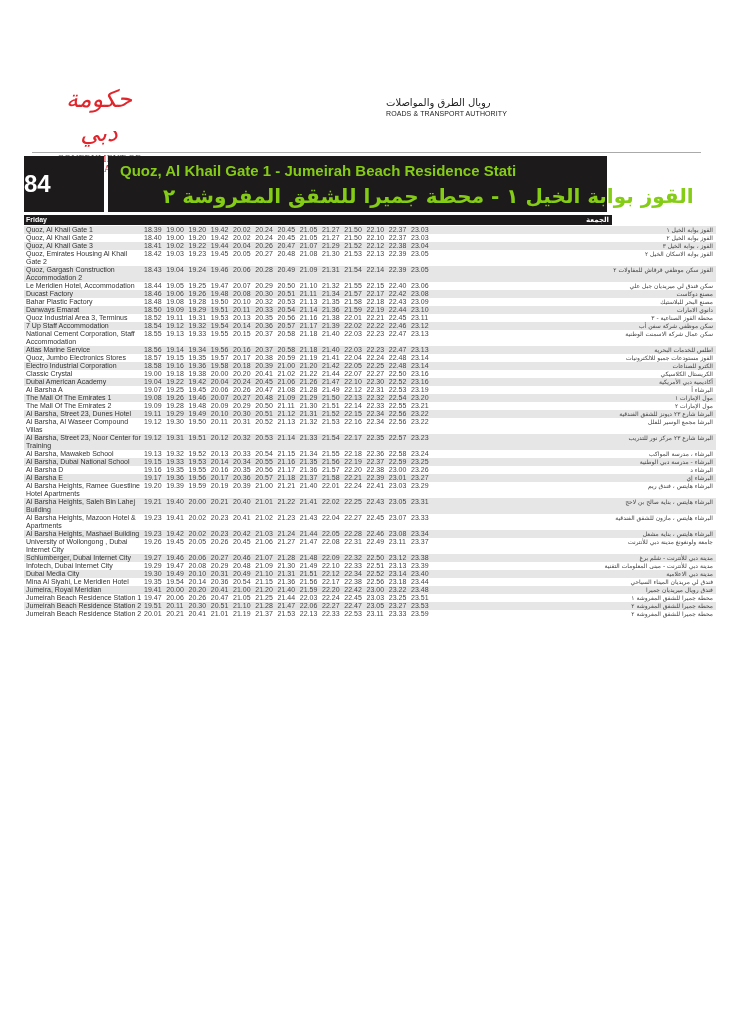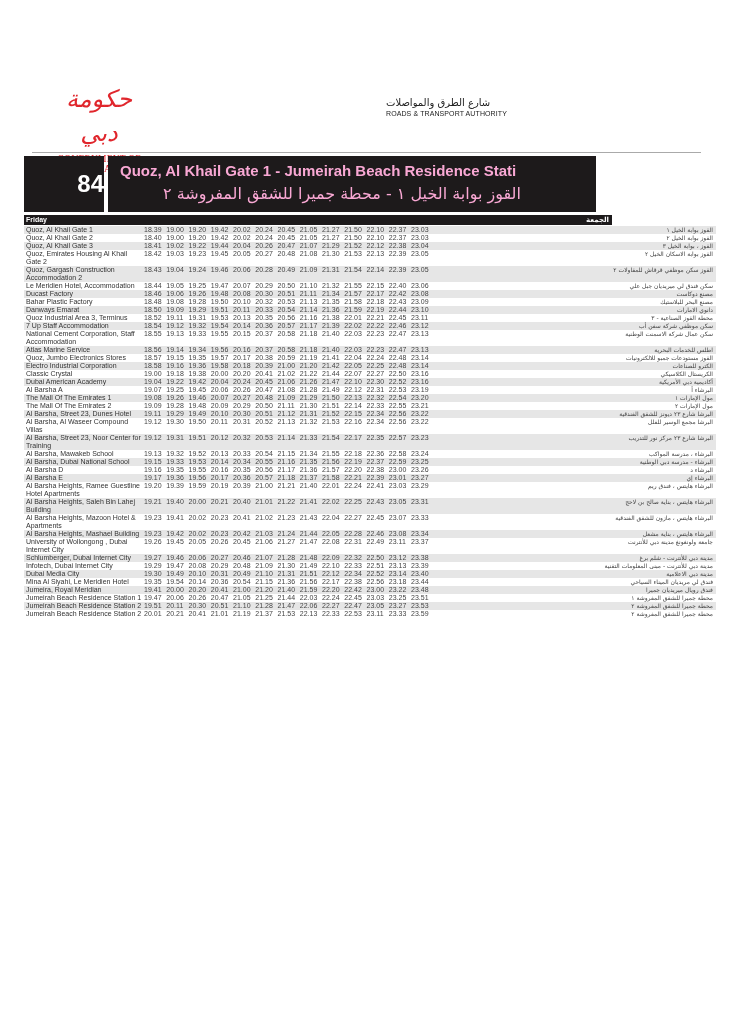--- a/index.html
+++ b/index.html
@@ -11,24 +11,24 @@
   .gov-text { font-family:"Liberation Serif", serif; color:#e0262c; font-size:9.5px; letter-spacing:0.2px; margin-top:4px; }
 
   .rta-text { position:absolute; left:386px; top:93px; width:135px; text-align:left; }
   .rta-ar { font-family:"DejaVu Sans", sans-serif; font-size:10px; color:#222; direction:rtl; text-align:left; }
   .rta-en { font-size:7px; color:#222; margin-top:2px; letter-spacing:0.1px; }
   .rta-logo { position:absolute; left:520px; top:80px; width:120px; height:60px; }
   .rta-logo svg { display:block; }
 
   .divider { position:absolute; left:32px; top:148px; width:669px; height:1px; background:#aaa; }
 
-  .route-box { position:absolute; left:24px; top:152px; width:80px; height:56px; background:#1d1a1b; color:#fff; font-size:24px; font-weight:bold; text-align:right; line-height:56px; }
-  .route-title { position:absolute; left:108px; top:152px; width:488px; height:56px; background:#1d1a1b; color:#f9a8d4; }
+  .route-box { position:absolute; left:24px; top:152px; width:80px; height:56px; background:#1d1a1b; color:#fff; font-size:24px; font-weight:bold; text-align:left; line-height:56px; }
+  .route-title { position:absolute; left:108px; top:152px; width:488px; height:56px; background:#1d1a1b; color:#84cc16;padding-left:11px; }
   .route-title .en { position:absolute; left:12px; top:6px; font-size:15px; font-weight:bold; white-space:nowrap; }
-  .route-title .ar { position:absolute; left:55px; top:28px; font-size:16px; font-weight:normal; font-family:"DejaVu Sans", sans-serif; direction:rtl; white-space:nowrap; }
+  .route-title .ar { position:absolute; left:55px; top:28px; font-size:20px; font-weight:bold; font-family:"DejaVu Sans", sans-serif; direction:rtl; white-space:nowrap; }
 
   .day-bar { position:absolute; left:24px; top:211px; width:588px; height:10px; background:#1d1a1b; color:#fff; font-size:7px; font-weight:bold; }
   .day-bar .en { position:absolute; left:2px; top:0px; line-height:10px; }
   .day-bar .ar { position:absolute; right:3px; top:0px; line-height:10px; font-family:"DejaVu Sans", sans-serif; }
 
   table.tt { position:absolute; left:24px; top:222px; width:692px; border-collapse:collapse; font-size:7px; line-height:8px; }
   table.tt td { padding:0; vertical-align:top; white-space:nowrap; }
   table.tt tr.shade td { background:#e6e6e6; }
   td.stop { width:114px; white-space:normal !important; padding-left:2px !important; color:#333; }
   td.t { width:21.5px; text-align:left; color:#444; }
@@ -39,21 +39,21 @@
 <body>
 
 <div class="page">
 
   <div class="gov-logo">
     <div class="gov-script">حكومة دبي</div>
     <div class="gov-text">GOVERNMENT OF DUBAI</div>
   </div>
 
   <div class="rta-text">
-    <div class="rta-ar">شارع الطرق والمواصلات</div>
+    <div class="rta-ar">رويال الطرق والمواصلات</div>
     <div class="rta-en">ROADS &amp; TRANSPORT AUTHORITY</div>
   </div>
 
 
   <div class="divider"></div>
 
   <div class="route-box">84</div>
   <div class="route-title">
     <div class="en">Quoz, Al Khail Gate 1 - Jumeirah Beach Residence Stati</div>
     <div class="ar">القوز بوابة الخيل ١ - محطة جميرا للشقق المفروشة ٢</div>

